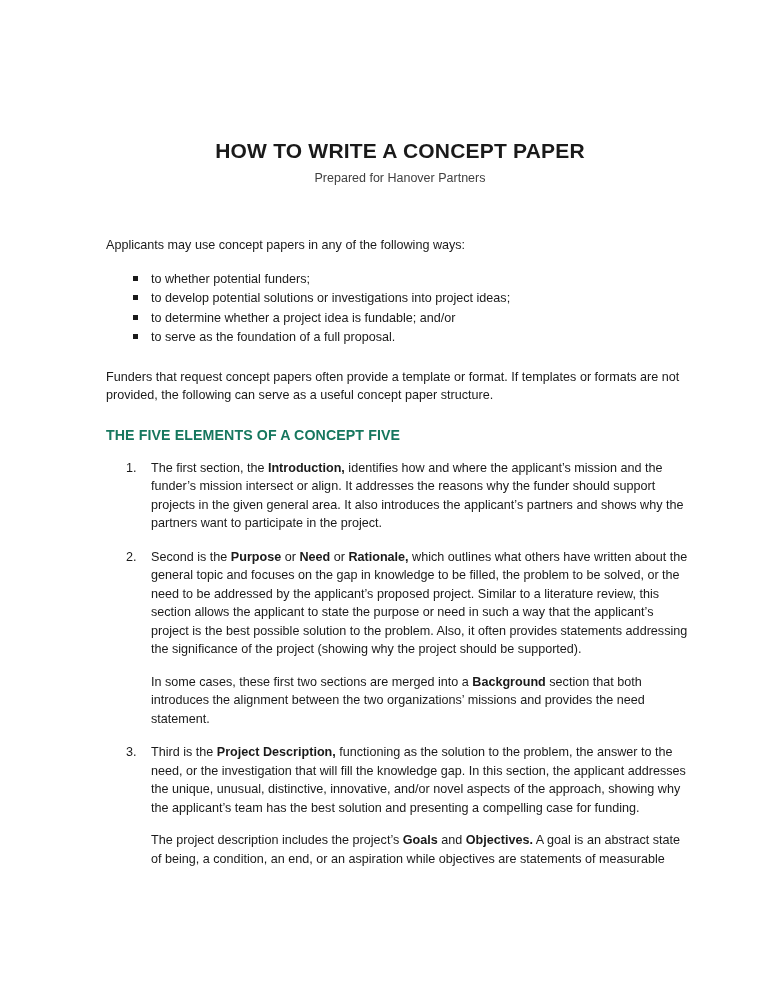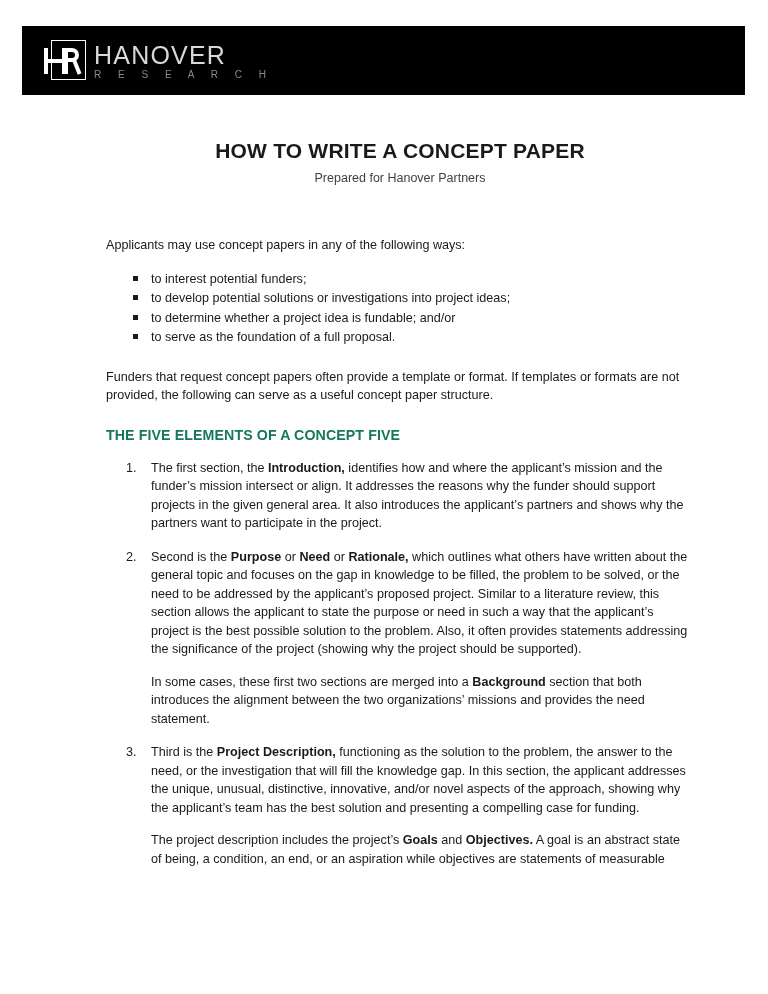--- a/index.html
+++ b/index.html
@@ -237,58 +237,41 @@
   }
   .li-gap { height: 15px; }
 
   b { font-weight: bold; }
 </style>
 </head>
 <body>
 
 <div class="page">
 
-  <div class="masthead">
-    <div class="logo-lockup">
-      <div class="logo-mark">
-        <span class="sq"></span>
-        <span class="h-left"></span>
-        <span class="h-bar"></span>
-        <span class="h-right"></span>
-        <span class="r-stem"></span>
-        <span class="r-bowl"></span>
-        <span class="r-leg"></span>
-      </div>
-      <div class="logo-words">
-        <div class="logo-hanover">HANOVER</div>
-        <div class="logo-research">R E S E A R C H</div>
-      </div>
-    </div>
-  </div>
 
   <div class="doc">
 
     <h1 class="doc-title">HOW TO WRITE A CONCEPT PAPER</h1>
     <div class="doc-subtitle">Prepared for Hanover Partners</div>
 
     <div class="content">
 
       <div class="sp-1"></div>
 
 
       <div class="sp-2"></div>
 
       <p class="body">Applicants may use concept papers in any of the following ways:</p>
 
       <div class="sp-3"></div>
 
       <ul class="sq-list">
         <li>
           <span class="sqbullet"></span>
-          <span>to interest potential funders;</span>
+          <span>to whether potential funders;</span>
         </li>
         <li>
           <span class="sqbullet"></span>
           <span>to develop potential solutions or investigations into project ideas;</span>
         </li>
         <li>
           <span class="sqbullet"></span>
           <span>to determine whether a project idea is fundable; and/or</span>
         </li>
         <li>

